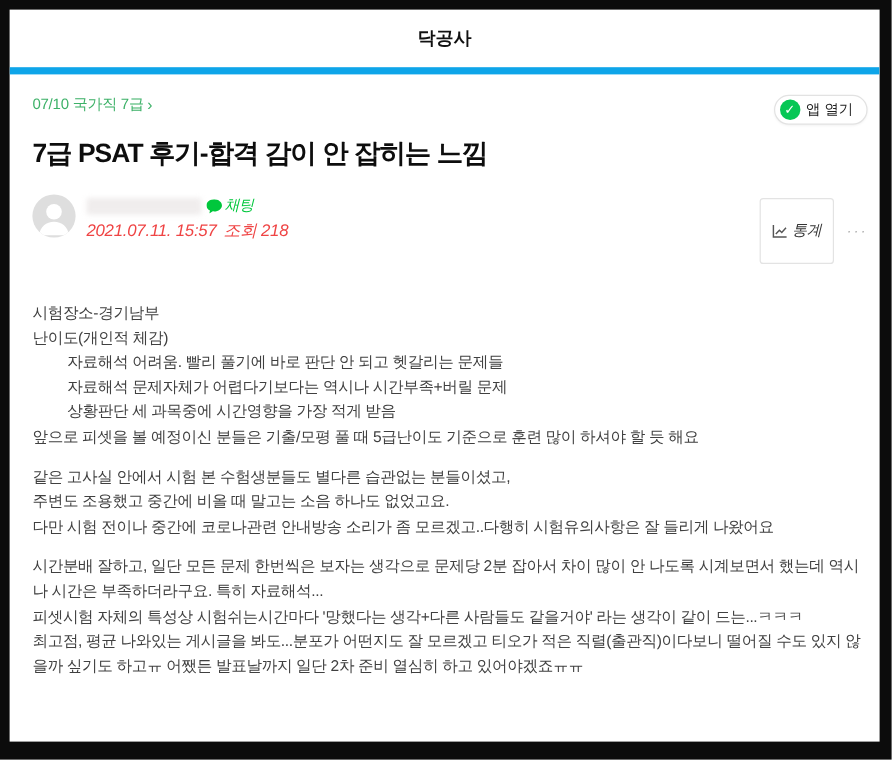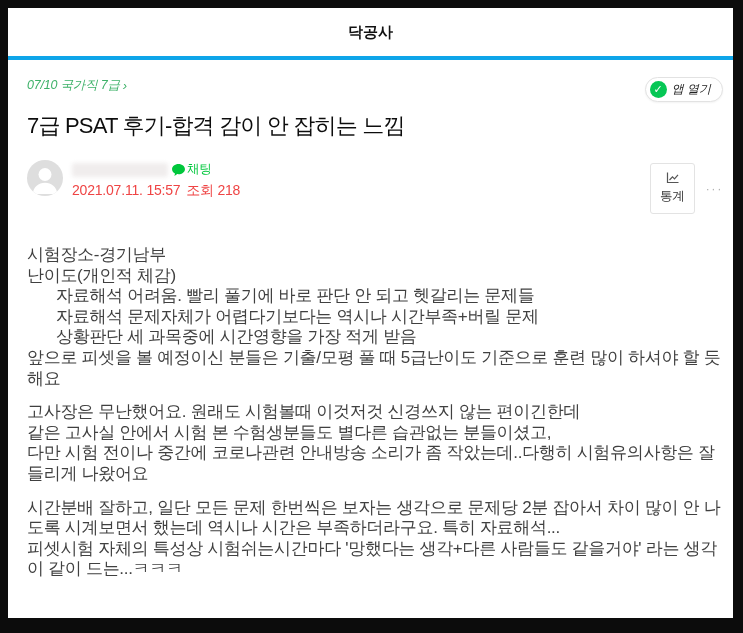--- a/index.html
+++ b/index.html
@@ -11,50 +11,50 @@
     overflow:hidden;
   }
   .page{
     position:absolute;left:8px;top:8px;
     width:725px;height:610px;
     background:#fff;
     overflow:hidden;
   }
   .app-header{
     height:48px;
-    border-bottom:4px solid #0ea5e9;
+    border-bottom:6px solid #0ea5e9;
     display:flex;align-items:center;justify-content:center;
     font-size:15px;font-weight:700;color:#111;
   }
   .content{padding:17px 10px 0 19px;}
 
-  .category-row{display:flex;justify-content:space-between;align-items:flex-start;font-style:italic;}
+  .category-row{display:flex;justify-content:space-between;align-items:flex-start;}
   .category{
     color:#3db168;font-size:12.5px;letter-spacing:-0.2px;
     display:inline-flex;align-items:center;gap:3px;cursor:pointer;
   }
   .category .chev{font-size:13px;line-height:12px;}
   .app-open{
     display:inline-flex;align-items:center;gap:5px;
     border:1px solid #e2e2e2;border-radius:14px;
     padding:3px 11px 3px 4px;font-size:12px;color:#222;background:#fff;
     box-shadow:0 1px 2px rgba(0,0,0,.05);cursor:pointer;
   }
   .app-check{
     width:17px;height:17px;border-radius:50%;
     background:#06c755;color:#fff;
     display:flex;align-items:center;justify-content:center;
     font-size:11px;font-weight:700;
   }
   .post-title{
-    font-size:22px;font-weight:400;color:#0d0d0d;
+    font-size:22px;font-weight:700;color:#0d0d0d;
     margin-top:9px;letter-spacing:-0.8px;
   }
 
-  .author-row{margin-top:19px;display:flex;justify-content:space-between;align-items:flex-start;}
+  .author-row{margin-top:19px;display:flex;justify-content:space-between;align-items:flex-start;font-style:italic;}
   .author-left{display:flex;align-items:flex-start;}
   .avatar{
     width:36px;height:36px;border-radius:50%;
     background:#dedede;overflow:hidden;flex:0 0 auto;
   }
   .author-info{margin-left:9px;padding-top:1px;}
   .name-row{display:flex;align-items:center;gap:4px;height:17px;}
   .name-redact{
     display:inline-block;width:96px;height:14px;
     background:#f0eded;filter:blur(2px);border-radius:2px;
@@ -63,31 +63,31 @@
     color:#00c73c;font-size:12.5px;letter-spacing:-0.3px;
     display:inline-flex;align-items:center;gap:2px;cursor:pointer;
   }
   .meta{color:#ef4444;font-size:14px;margin-top:4px;letter-spacing:-0.2px;}
   .meta span{margin-right:2px;}
 
   .author-right{display:flex;align-items:center;padding-top:3px;}
   .stats-btn{
     display:inline-flex;align-items:center;gap:4px;
     border:1px solid #e3e3e3;border-radius:3px;
-    padding:8px 9px;font-size:12.5px;color:#333;background:#fff;
-    letter-spacing:-0.3px;cursor:pointer;flex-direction:column;
+    padding:18px 9px;font-size:12.5px;color:#333;background:#fff;
+    letter-spacing:-0.3px;cursor:pointer;
   }
   .more-btn{
     color:#b3b3b3;font-size:13px;letter-spacing:1.5px;
     margin-left:11px;cursor:pointer;line-height:24px;
   }
 
   .post-body{
     margin-top:31px;
-    font-size:17px;line-height:20.6px;
+    font-size:13px;line-height:20.6px;
     color:#404040;letter-spacing:-0.3px;
   }
   .body-line{min-height:20.6px;}
   .body-line.indent{padding-left:29px;}
   .body-line.blank{height:13px;min-height:13px;}
 </style>
 </head>
 <body>
 
 <div class="page">
@@ -148,22 +148,23 @@
     </div>
 
     <div class="post-body">
         <div class="body-line">시험장소-경기남부</div>
         <div class="body-line">난이도(개인적 체감)</div>
         <div class="body-line indent">자료해석 어려움. 빨리 풀기에 바로 판단 안 되고 헷갈리는 문제들</div>
         <div class="body-line indent">자료해석 문제자체가 어렵다기보다는 역시나 시간부족+버릴 문제</div>
         <div class="body-line indent">상황판단 세 과목중에 시간영향을 가장 적게 받음</div>
         <div class="body-line">앞으로 피셋을 볼 예정이신 분들은 기출/모평 풀 때 5급난이도 기준으로 훈련 많이 하셔야 할 듯 해요</div>
         <div class="body-line blank"></div>
-        <div class="body-line">고사장은 무난했어요. 원래도 시험볼때 이것저것 신경쓰지 않는 편이긴한데</div>
         <div class="body-line">같은 고사실 안에서 시험 본 수험생분들도 별다른 습관없는 분들이셨고,</div>
-        <div class="body-line">다만 시험 전이나 중간에 코로나관련 안내방송 소리가 좀 작았는데..다행히 시험유의사항은 잘 들리게 나왔어요</div>
+        <div class="body-line">주변도 조용했고 중간에 비올 때 말고는 소음 하나도 없었고요.</div>
+        <div class="body-line">다만 시험 전이나 중간에 코로나관련 안내방송 소리가 좀 모르겠고..다행히 시험유의사항은 잘 들리게 나왔어요</div>
         <div class="body-line blank"></div>
         <div class="body-line">시간분배 잘하고, 일단 모든 문제 한번씩은 보자는 생각으로 문제당 2분 잡아서 차이 많이 안 나도록 시계보면서 했는데 역시나 시간은 부족하더라구요. 특히 자료해석...</div>
         <div class="body-line">피셋시험 자체의 특성상 시험쉬는시간마다 '망했다는 생각+다른 사람들도 같을거야' 라는 생각이 같이 드는...ㅋㅋㅋ</div>
+        <div class="body-line">최고점, 평균 나와있는 게시글을 봐도...분포가 어떤지도 잘 모르겠고 티오가 적은 직렬(출관직)이다보니 떨어질 수도 있지 않을까 싶기도 하고ㅠ 어쨌든 발표날까지 일단 2차 준비 열심히 하고 있어야겠죠ㅠㅠ</div>
       </div>
 
   </div>
 </div>
 
 </body></html>

